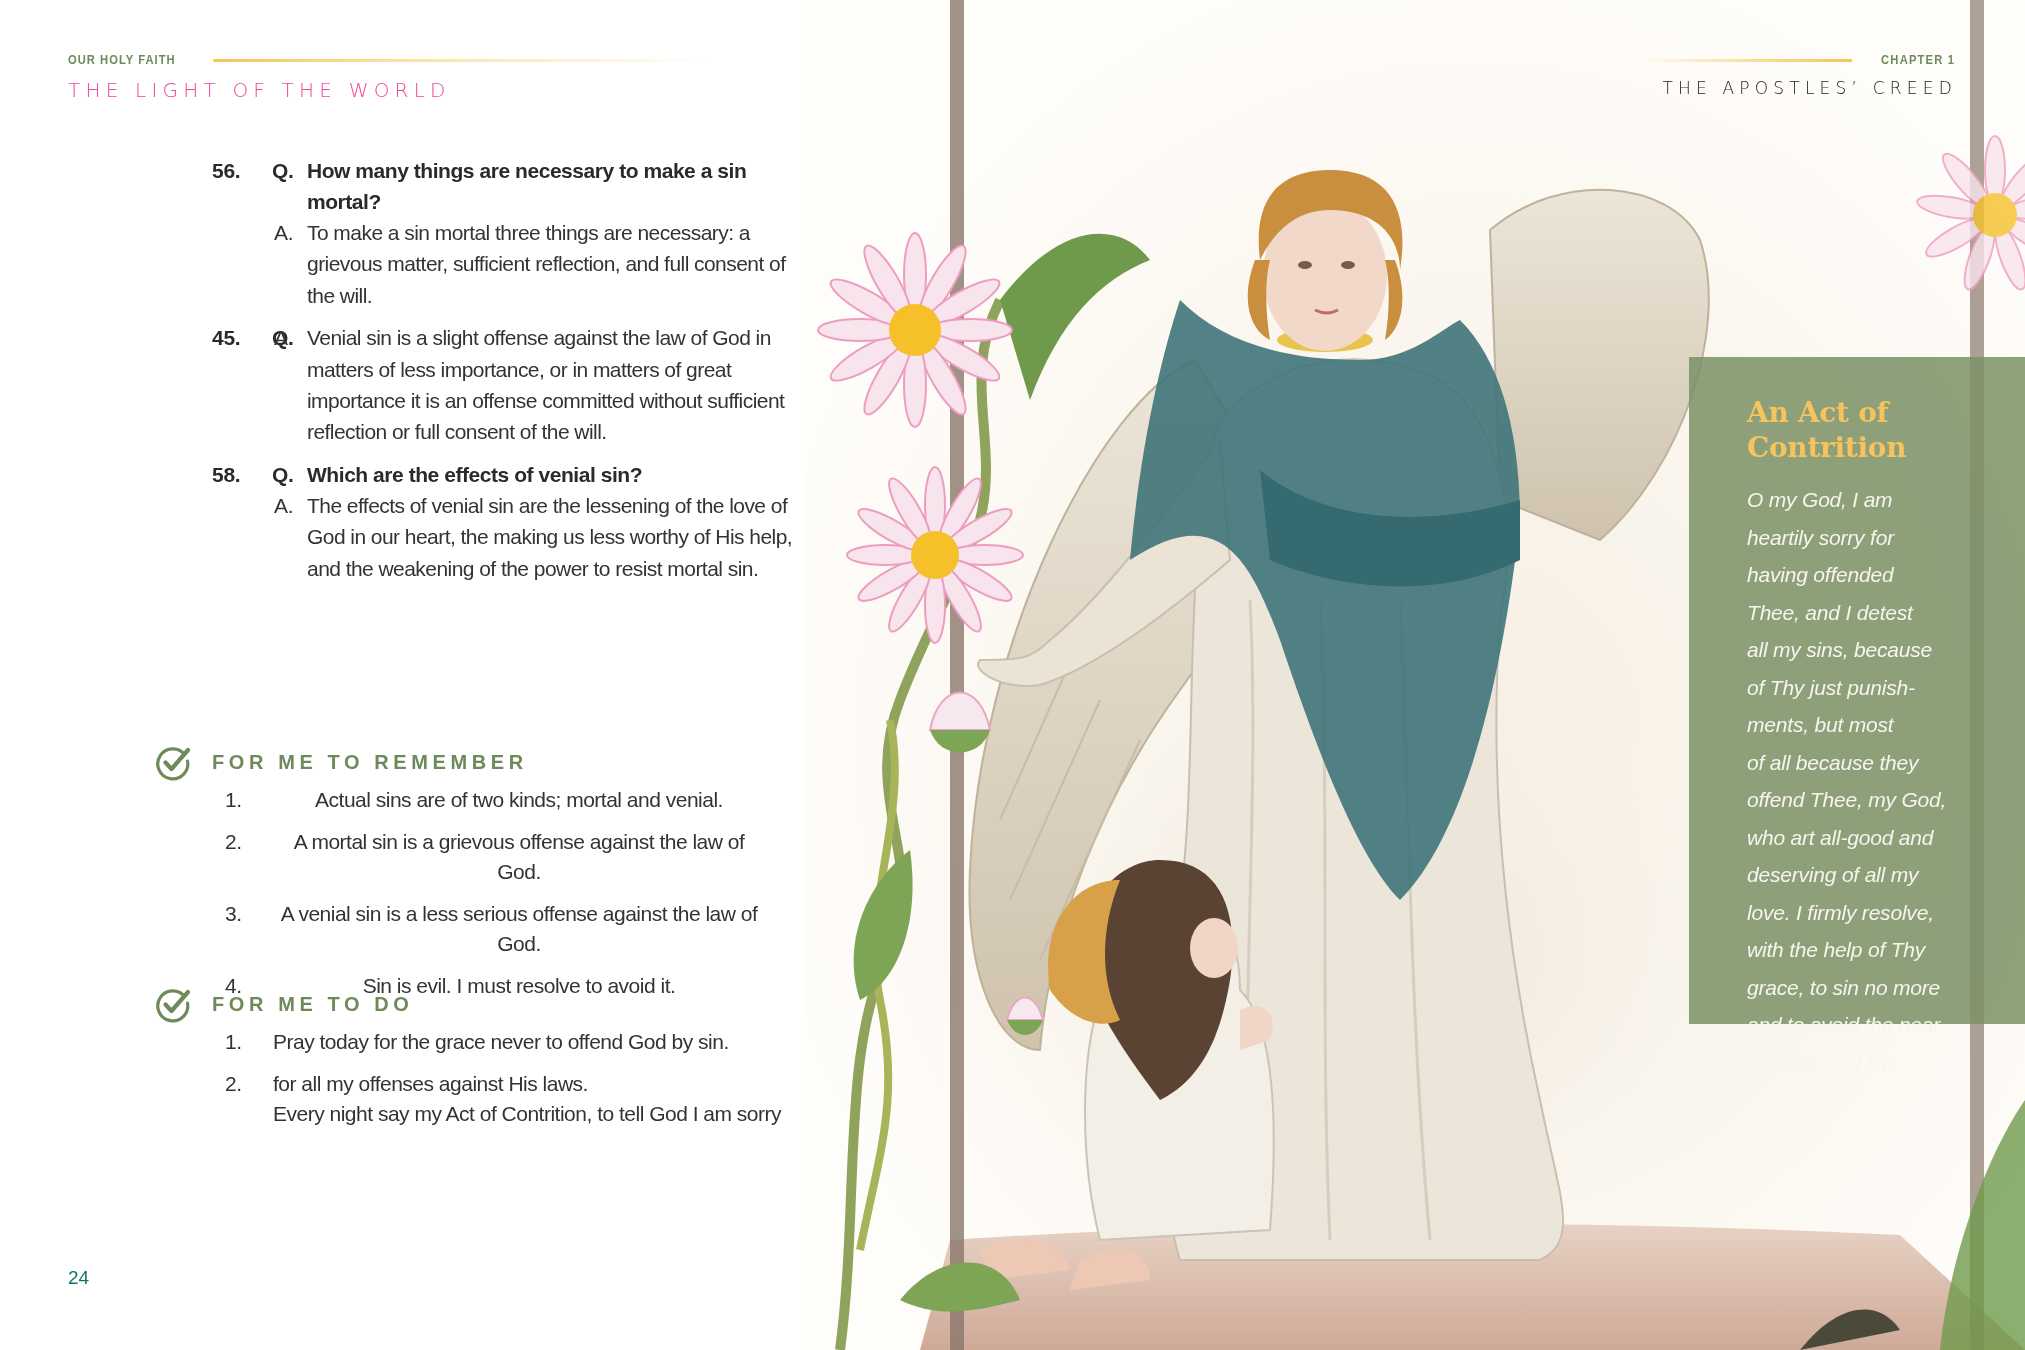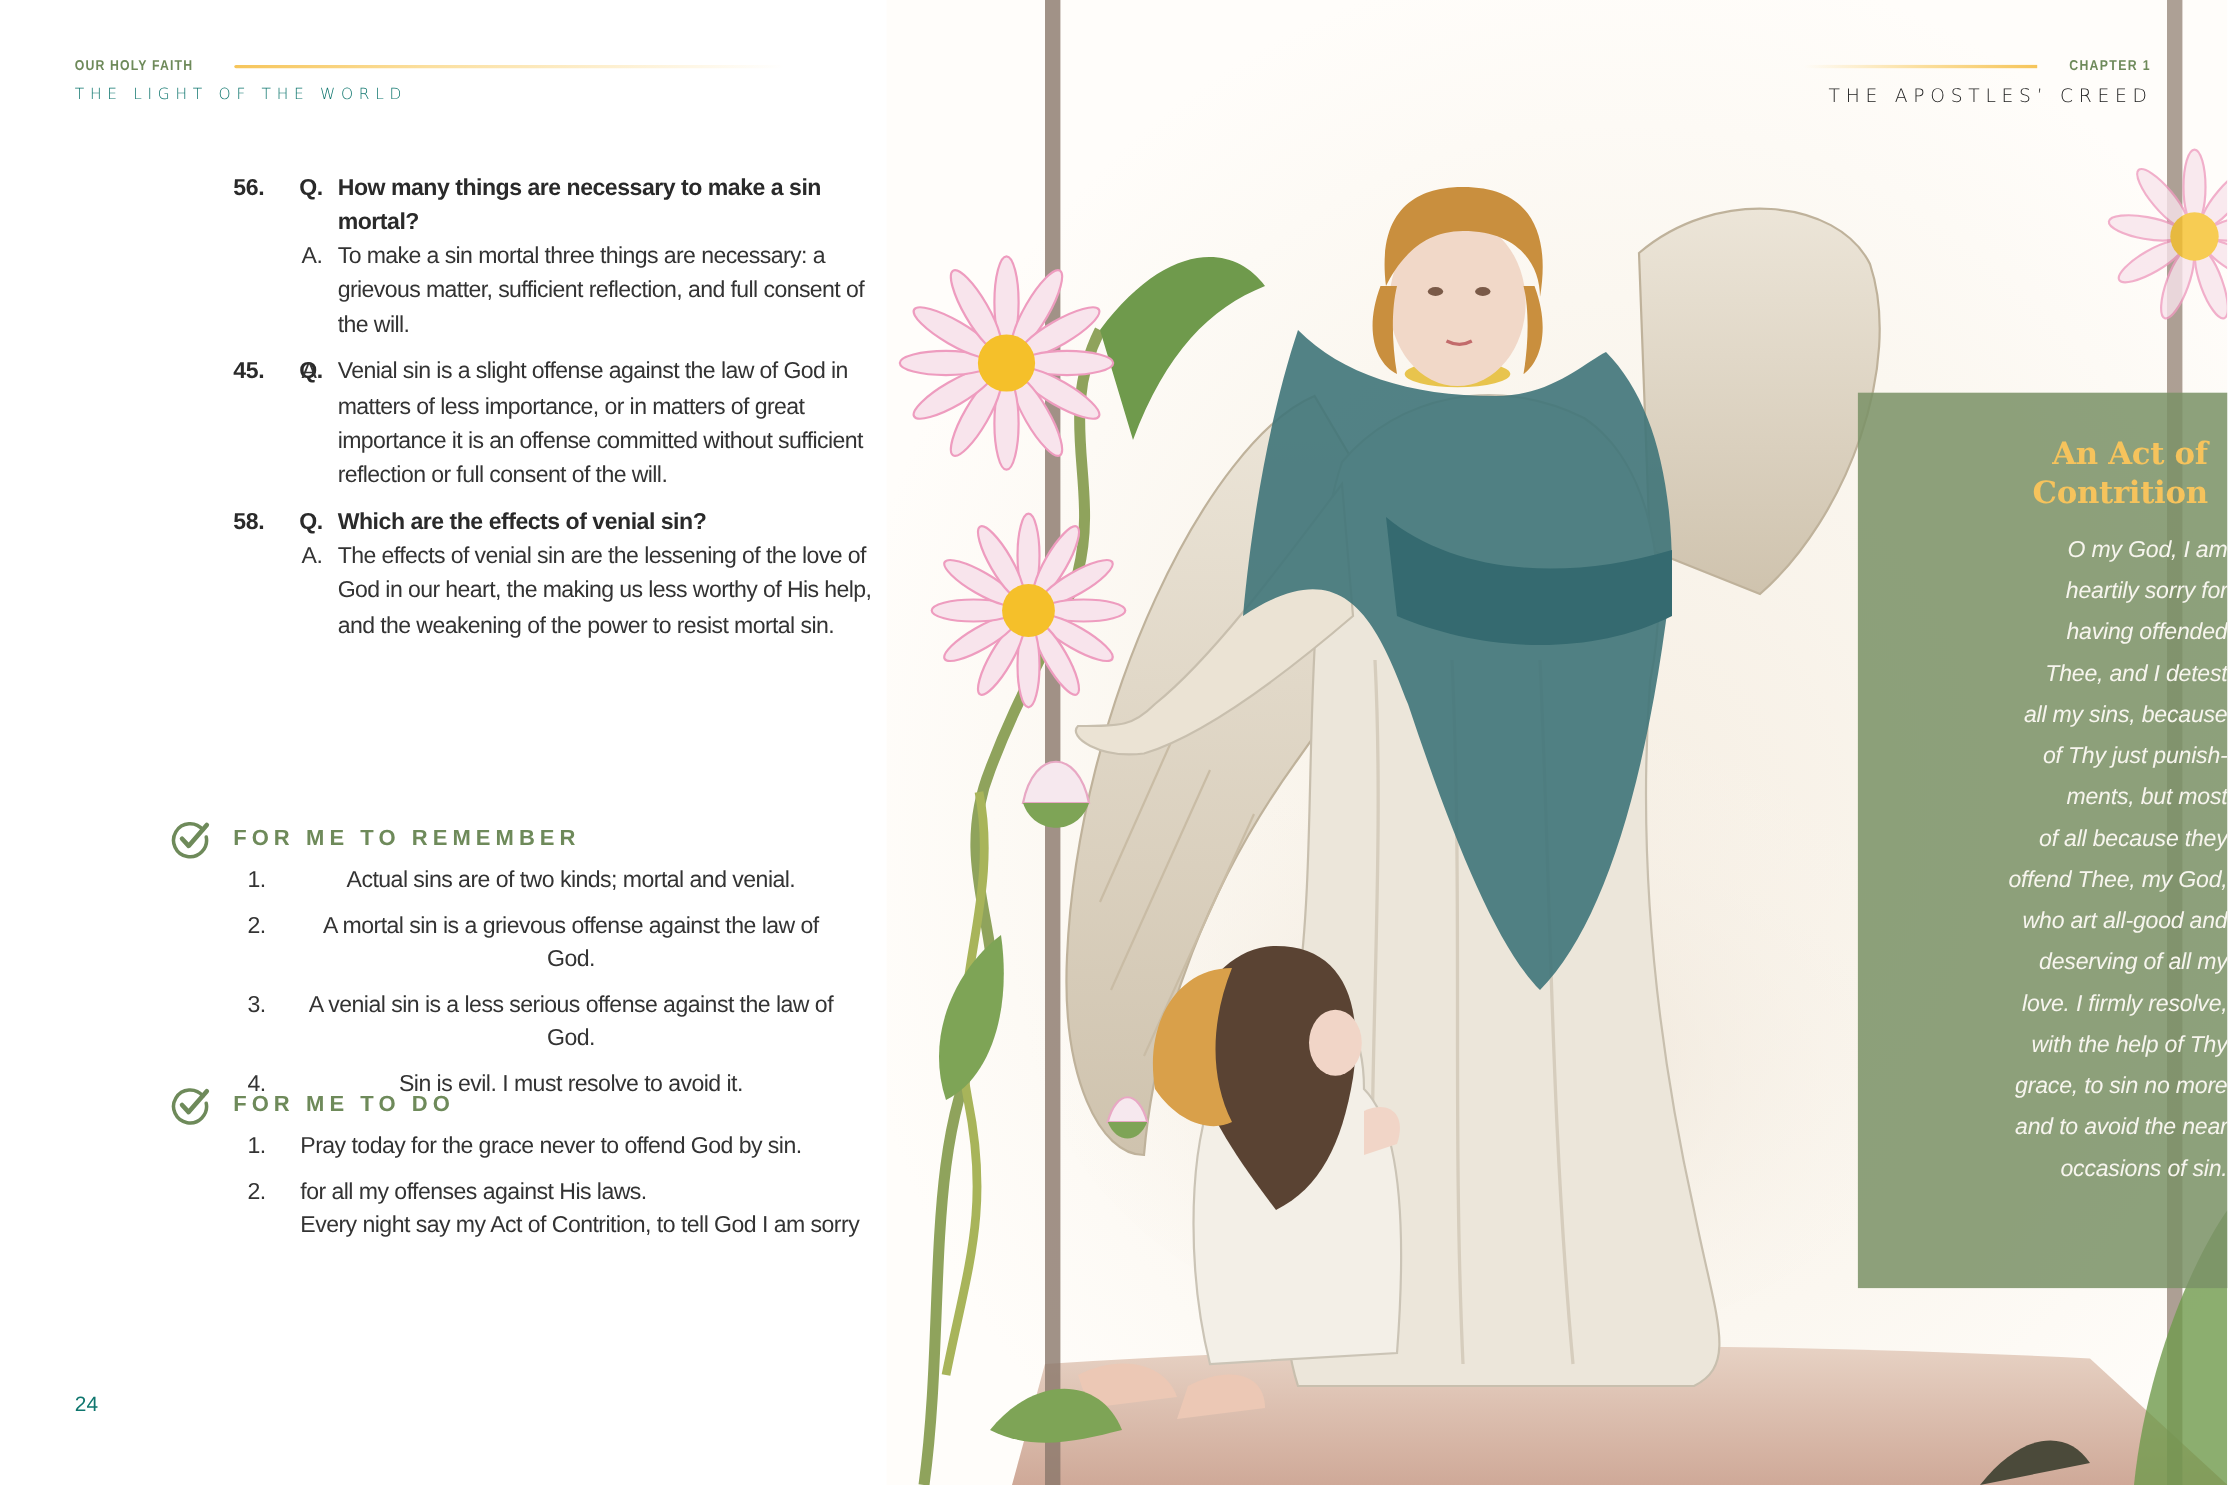--- a/index.html
+++ b/index.html
@@ -3,21 +3,21 @@
 <meta charset="utf-8">
 <style>
   * { margin: 0; padding: 0; box-sizing: border-box; }
   html, body { width: 2025px; height: 1350px; overflow: hidden; background: #ffffff; }
   body { position: relative; font-family: "Liberation Sans", sans-serif; color: #2a2a2a; }
 
   
   .left-page { position: absolute; left: 0; top: 0; width: 806px; height: 1350px; background: #ffffff; z-index: 2; }
   .running-series { position: absolute; left: 68px; top: 52px; font-family: "Liberation Sans", sans-serif; font-weight: 700; font-size: 13px; letter-spacing: 1.2px; color: #6e8a5a; transform: scaleX(0.86); transform-origin: left center; }
   .running-rule-left { position: absolute; left: 213px; top: 59px; width: 500px; height: 3px; background: linear-gradient(to right, #f6c55a 0%, #fbdf9e 35%, rgba(255,240,210,0) 100%); border-radius: 2px; }
-  .running-book-title { position: absolute; left: 68px; top: 78px; font-family: "DejaVu Sans", sans-serif; font-weight: 300; font-size: 14px; letter-spacing: 5.2px; color: #0f766e; }
+  .running-book-title { position: absolute; left: 68px; top: 78px; font-family: "DejaVu Sans", sans-serif; font-weight: 300; font-size: 20px; letter-spacing: 5.2px; color: #ec4899; }
 
   .qa-list { position: absolute; left: 212px; top: 155px; width: 600px; }
   .qa { position: relative; margin-bottom: 11px; }
   .qa-num { position: absolute; left: 0; top: 0; font-size: 21px; font-weight: 700; line-height: 31px; color: #2a2a2a; letter-spacing: -0.3px; }
   .qa-q-label, .qa-a-label { position: absolute; left: 60px; font-size: 21px; line-height: 31px; letter-spacing: -0.3px; }
   .qa-q-label { top: 0; font-weight: 700; }
   .qa-a-label { left: 62px; font-weight: 400; color: #333; }
   .qa-q { margin-left: 95px; font-size: 21px; font-weight: 700; line-height: 31px; letter-spacing: -0.45px; color: #2a2a2a; width: 470px; }
   .qa-a { margin-left: 95px; font-size: 21px; font-weight: 400; line-height: 31.4px; letter-spacing: -0.55px; color: #333; width: 500px; position: relative; }
   .qa-a .qa-a-label { left: -33px; top: 0; }
@@ -38,21 +38,21 @@
 
   
   .right-page { position: absolute; left: 800px; top: 0; width: 1225px; height: 1350px; overflow: hidden; z-index: 1;
      background: radial-gradient(ellipse at 55% 55%, #f6efe4 0%, #fbf7f0 45%, #fffdfa 75%); }
   .illustration { position: absolute; left: 0; top: 0; width: 1225px; height: 1350px; }
 
   .running-rule-right { position: absolute; left: 1640px; top: 59px; width: 212px; height: 3px; background: linear-gradient(to left, #f6c55a 0%, #fbdf9e 50%, rgba(255,240,210,0) 100%); z-index: 3; }
   .running-chapter { position: absolute; right: 70px; top: 52px; font-weight: 700; font-size: 13px; letter-spacing: 1.4px; color: #6e8a5a; z-index: 3; transform: scaleX(0.86); transform-origin: right center; }
   .running-chapter-title { position: absolute; right: 68px; top: 78px; font-family: "DejaVu Sans", sans-serif; font-weight: 300; font-size: 17px; letter-spacing: 5.2px; color: #222; z-index: 3; }
 
-  .prayer-box { position: absolute; left: 1689px; top: 357px; width: 336px; height: 814px; background: rgba(122, 146, 102, 0.86); z-index: 3; padding: 38px 0 0 58px; text-align: right; }
+  .prayer-box { position: absolute; left: 1689px; top: 357px; width: 336px; height: 667px; background: rgba(122, 146, 102, 0.86); z-index: 3; padding: 38px 0 0 58px; }
   .prayer-title { font-family: "DejaVu Serif", serif; font-weight: 700; font-size: 28px; line-height: 35px; color: #f6c35c; width: 260px; letter-spacing: -0.3px; }
   .prayer-body { margin-top: 16px; font-family: "Liberation Sans", sans-serif; font-style: italic; font-size: 21px; line-height: 37.5px; color: #f7f5ee; letter-spacing: -0.2px; }
   .prayer-body span { display: block; white-space: nowrap; }
 </style>
 </head>
 <body>
 
 <div class="left-page">
   <div class="running-series">OUR HOLY FAITH</div>
   <div class="running-rule-left"></div>

